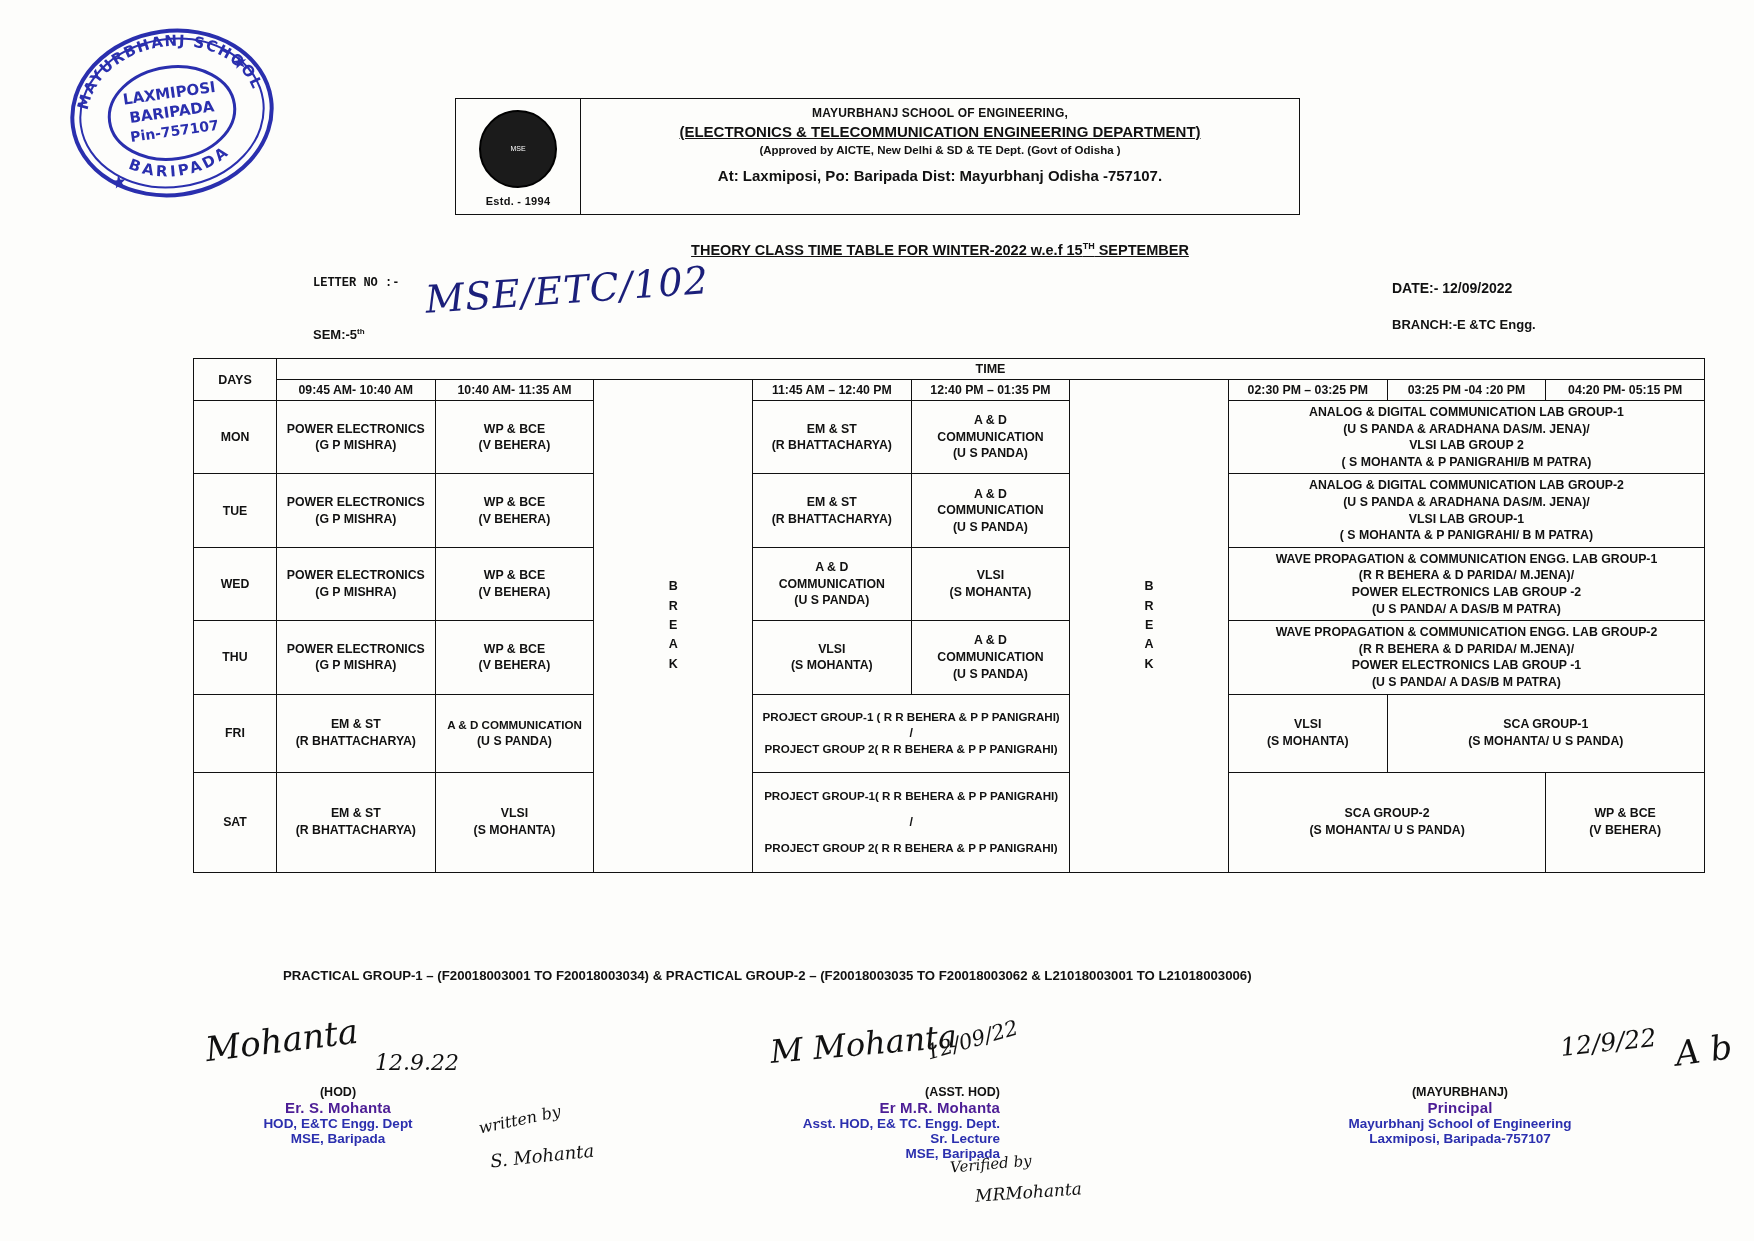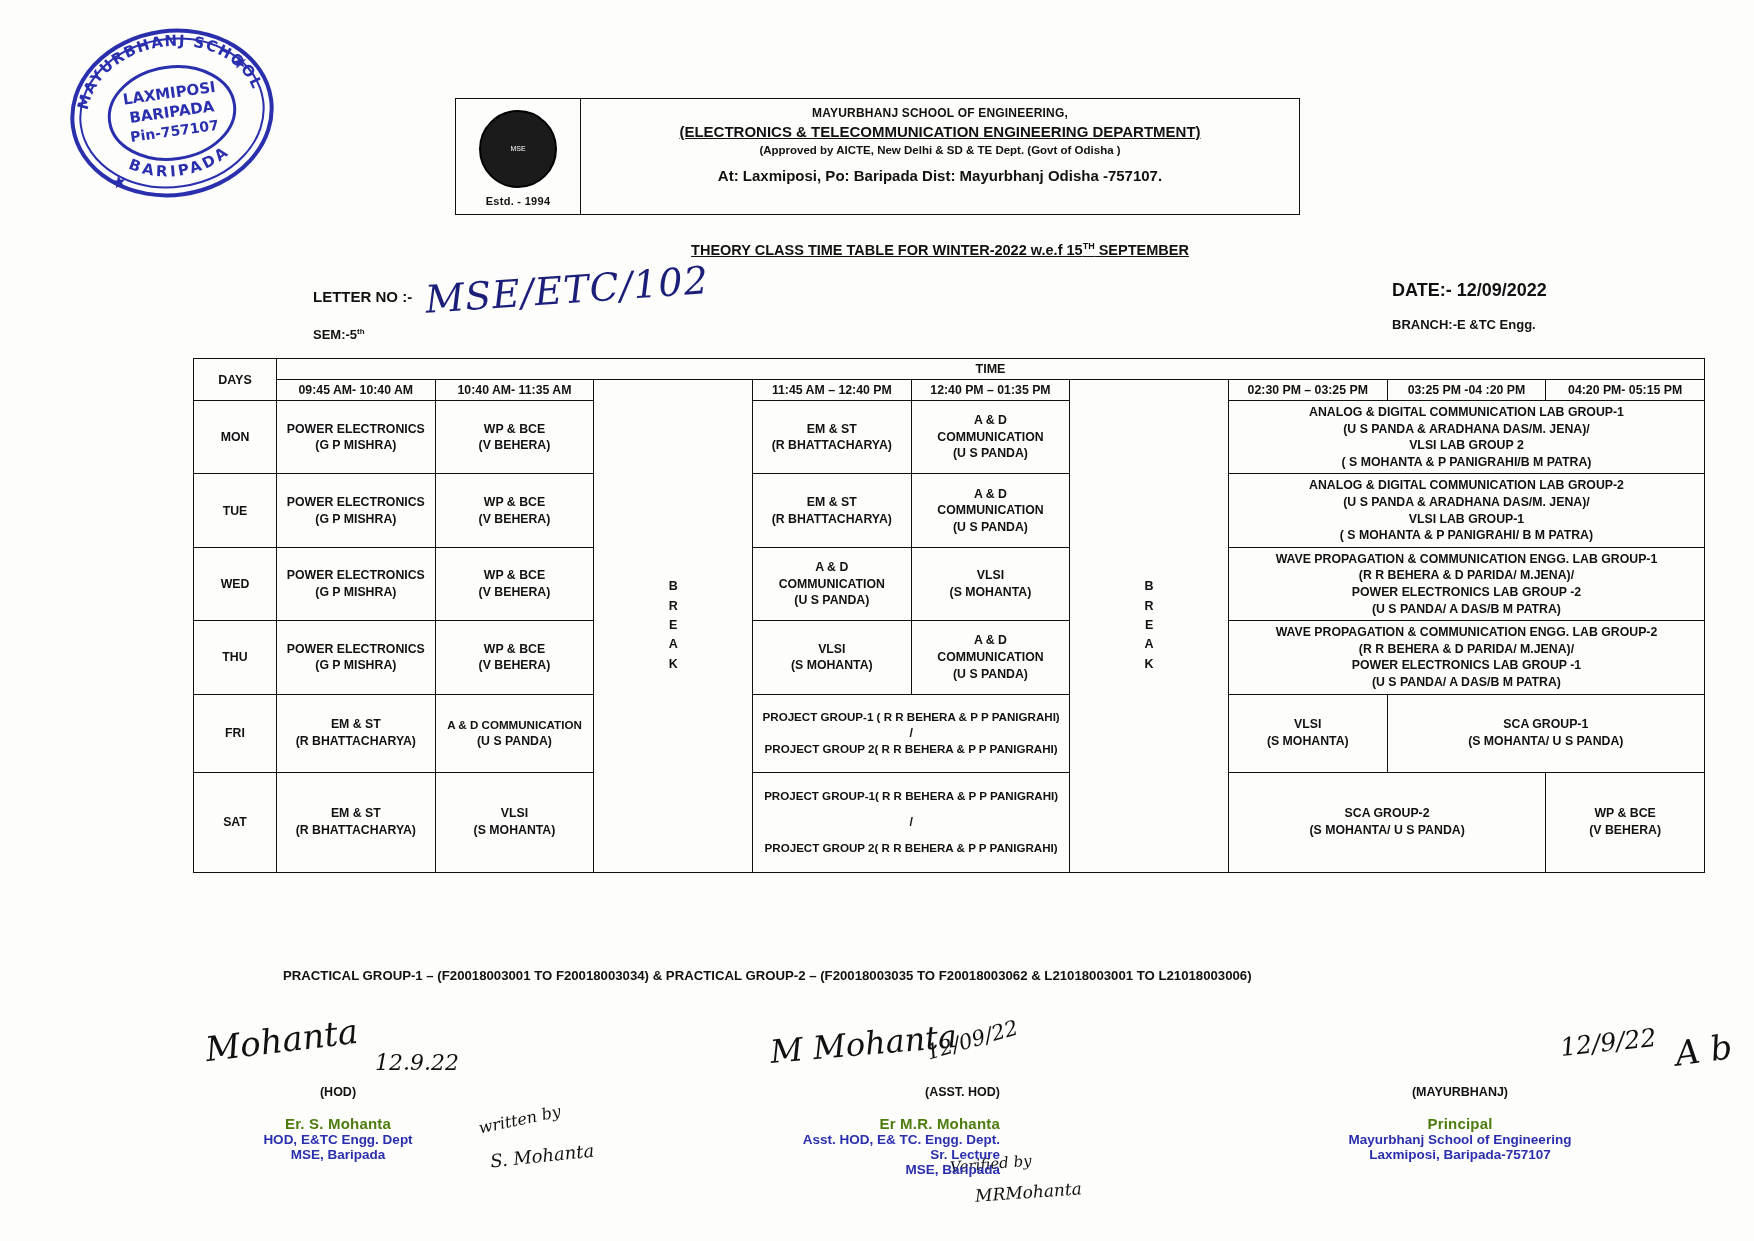--- a/index.html
+++ b/index.html
@@ -48,29 +48,29 @@
   .inst-dept { font-size:15px; font-weight:bold; margin-top:3px; text-decoration:underline; }
   .inst-sub { font-size:11.5px; font-weight:bold; margin-top:4px; }
   .inst-sub2 { font-size:15px; font-weight:bold; margin-top:11px; }
   
   .title-line {
     position:absolute; left:640px; top:241px; width:600px;
     font-size:14.5px; font-weight:bold; text-decoration:underline; text-align:center;
   }
   .title-line sup { font-size:9px; }
   
-  .letter-no { position:absolute; left:313px; top:288px; font-size:15px; font-weight:bold; }
+  .letter-no { position:absolute; left:313px; top:276px; font-size:12px; font-weight:bold;font-family:Liberation Mono, monospace; }
   .letter-script {
     position:absolute; left:425px; top:268px;
     font-family:"DejaVu Serif", serif; font-style:italic; font-size:38px;
     color:#16186b; transform:rotate(-4deg); letter-spacing:1px;
   }
   .sem { position:absolute; left:313px; top:327px; font-size:13px; font-weight:bold; }
   .sem sup { font-size:8px; }
-  .date { position:absolute; left:1392px; top:280px; font-size:18px; font-weight:bold; }
+  .date { position:absolute; left:1392px; top:280px; font-size:14px; font-weight:bold; }
   .branch { position:absolute; left:1392px; top:317px; font-size:13px; font-weight:bold;text-align:center; }
   
   .tt {
     position:absolute; left:193px; top:358px; width:1512px;
     border-collapse:collapse; table-layout:fixed;
     font-size:12.3px;
   }
   .tt td, .tt th {
     border:1.2px solid #111;
     text-align:center; vertical-align:middle;
@@ -87,21 +87,21 @@
   .small { font-size:11.6px; }
   .brkchar { display:block; font-weight:bold; }
   
   .pract-note {
     position:absolute; left:283px; top:968px; width:1200px;
     font-size:13.2px; font-weight:bold;
   }
   
   .sig { position:absolute; text-align:center; }
   .sig .role { font-size:12.5px; font-weight:bold; color:#111; }
-  .sig .nm { font-size:15px; font-weight:bold; color:#4d7c0f; letter-spacing:.2px;margin-top:16px; }
+  .sig .nm { font-size:15px; font-weight:bold; color:#4c1d95; letter-spacing:.2px; }
   .sig .nm2 { font-size:13.5px; font-weight:bold; color:#2b2fae; }
   .hod-block { left:188px; top:1085px; width:300px; }
   .ahod-block { left:700px; top:1085px; width:300px;text-align:right; }
   .prin-block { left:1290px; top:1085px; width:340px; }
   
   .hw {
     position:absolute;
     font-family:"DejaVu Serif", serif; font-style:italic;
     color:#111;
   }

